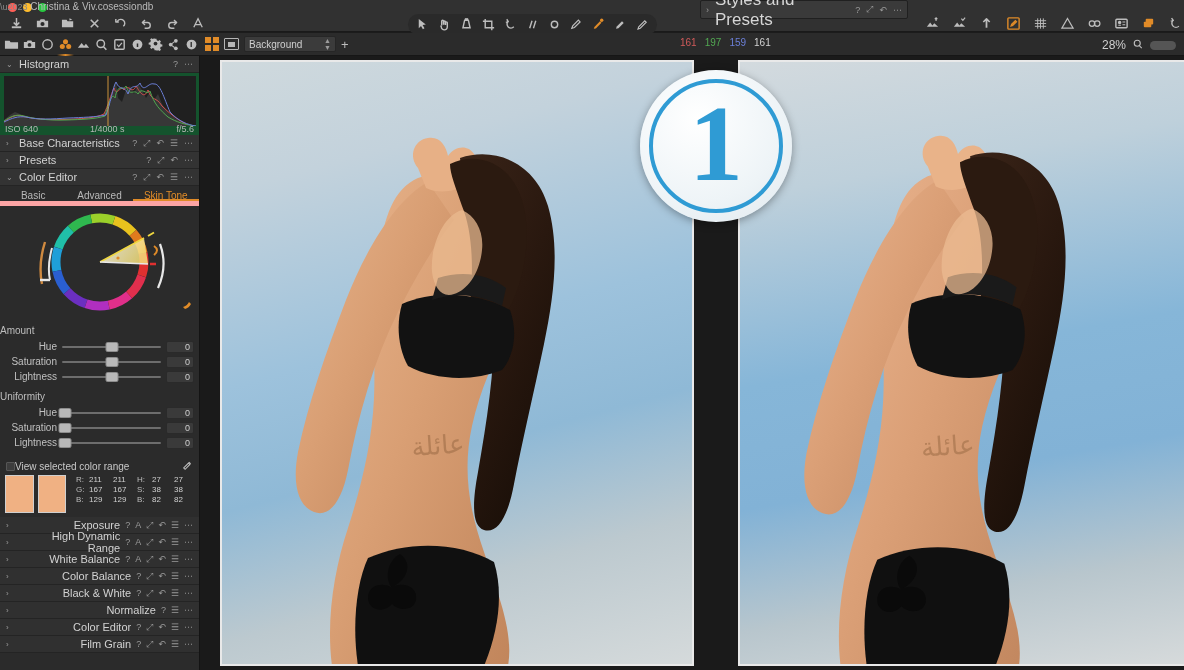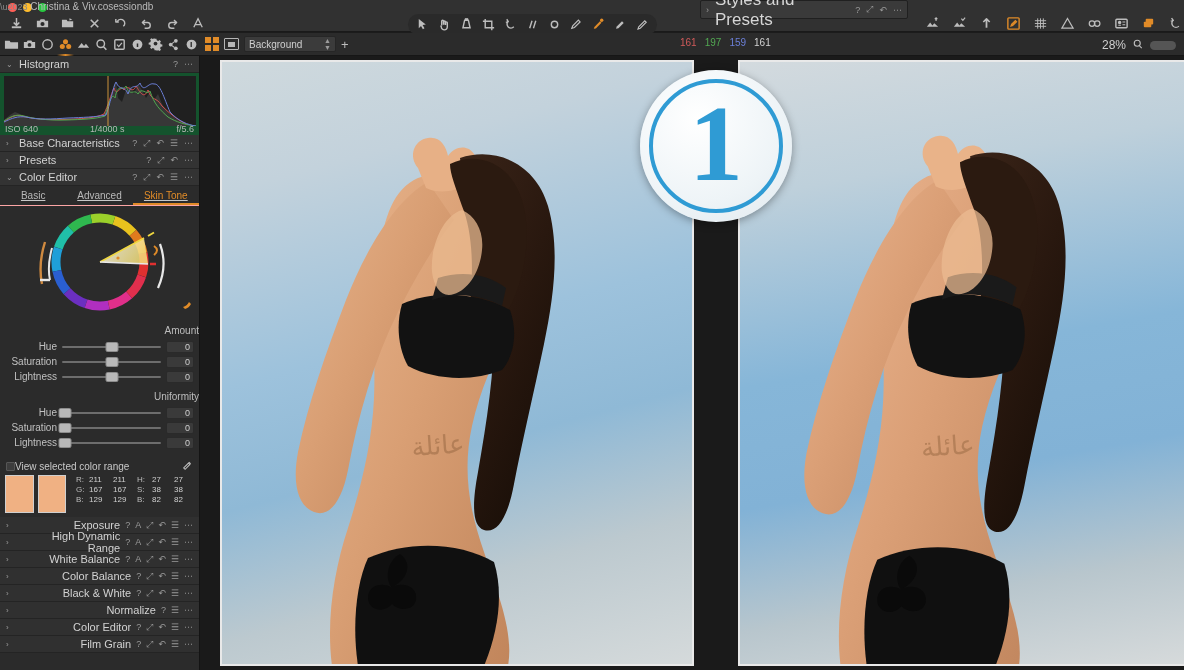--- a/index.html
+++ b/index.html
@@ -71,29 +71,29 @@
   .sect-head { height:17px; display:flex; align-items:center; padding:0 6px;
     background:#333; border-bottom:1px solid #242424; font-size:11px; color:#d2d2d2; gap:5px;}
   .sect-head .chev { font-size:8px; color:#9b9b9b; width:8px; }
   .sect-head .nm { flex:1; }
   .sect-head .acts { display:flex; gap:6px; align-items:center; color:#9a9a9a; font-size:9px; }
 
   .hist-box { height:62px; background:#14532d; padding:3px 4px 0 4px; position:relative; }
   .hist-meta { position:absolute; bottom:1px; left:0; width:100%;
      display:flex; justify-content:space-between; padding:0 5px; font-size:9px; color:#b6b6b6;}
 
-  .tabrow { height:20px; display:flex; background:#2b2b2b; border-bottom:1px solid #fca5a5;text-decoration:underline;}
+  .tabrow { height:20px; display:flex; background:#2b2b2b; border-bottom:5px solid #fca5a5;}
   .tabrow div { flex:1; text-align:center; font-size:10px; color:#b9b9b9; line-height:20px; }
   .tabrow div.on { color:#e08b28; box-shadow: inset 0 -2px 0 #e08b28; }
 
   .wheelarea { height:115px; position:relative; background:#2b2b2b; }
   .smooth-row { height:17px; display:flex; align-items:center; padding:0 5px; gap:6px; font-size:10px;}
 
   .slider-section { padding:2px 0 3px 0; }
-  .grp-title { text-align:right; font-size:10px; color:#bdbdbd; padding:2px 0 3px 0; }
+  .grp-title { text-align:left; font-size:10px; color:#bdbdbd; padding:2px 0 3px 0; }
   .srow { height:15px; display:flex; align-items:center; gap:5px; padding:0 5px; }
   .srow .lbl { width:52px; text-align:right; font-size:10px; color:#c0c0c0; }
   .track { flex:1; height:2px; background:#6d6d6d; position:relative; border-radius:1px; }
   .knob { position:absolute; top:-4px; width:13px; height:10px; background:#b9b9b9;
      border-radius:2px; border:1px solid #8d8d8d; transform:translateX(-50%);}
   .valbox { width:28px; height:12px; background:#3a3a3a; border:1px solid #2a2a2a;
      border-radius:2px; font-size:9px; text-align:right; padding-right:3px; color:#d0d0d0;
      line-height:11px;}
 
   .vscr-row { height:14px; display:flex; align-items:center; padding:0 6px; font-size:10px;}

